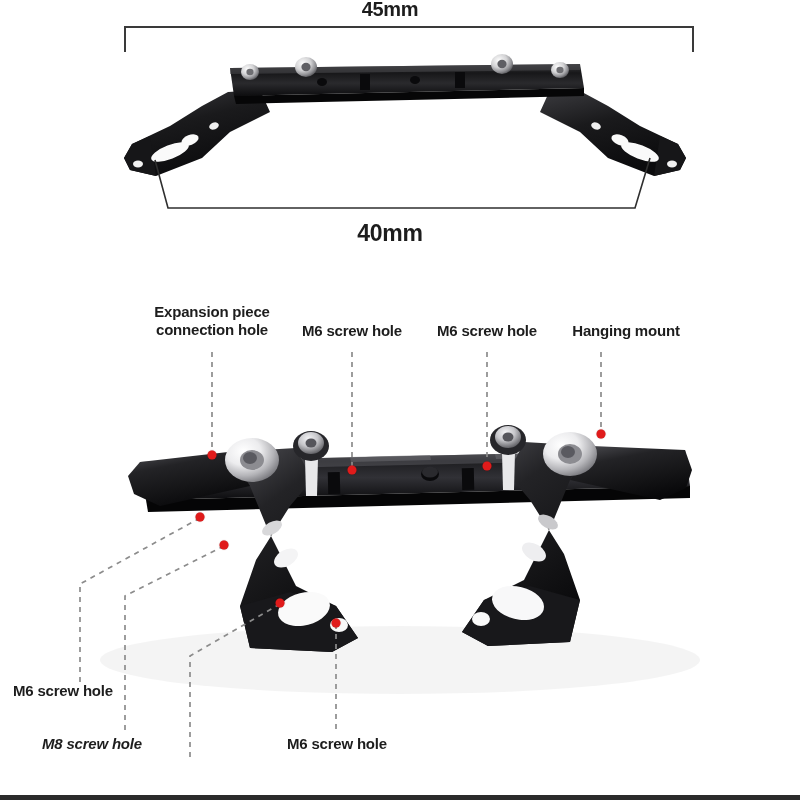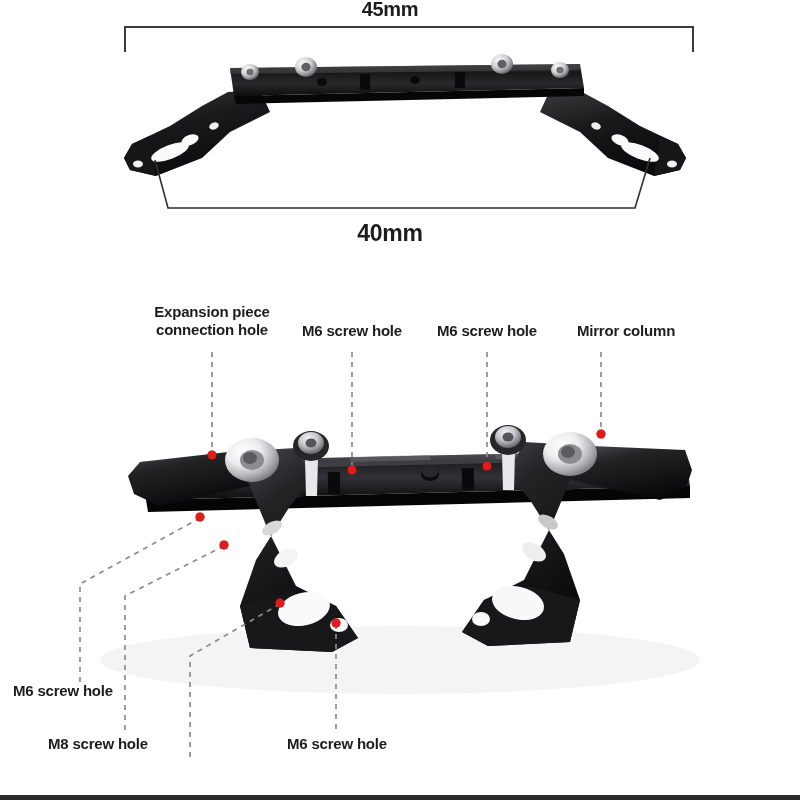--- a/index.html
+++ b/index.html
@@ -292,25 +292,25 @@
   <div class="dot" style="left:280px; top:603px;"></div>
   <div class="dot" style="left:336px; top:623px;"></div>
 
   <div class="lbl c" style="left:212px; top:303px;">Expansion piece
 connection hole</div>
 
   <div class="lbl c" style="left:352px; top:322px;">M6 screw hole</div>
 
   <div class="lbl c" style="left:487px; top:322px;">M6 screw hole</div>
 
-  <div class="lbl c" style="left:626px; top:322px;">Mirror column</div>
+  <div class="lbl c" style="left:626px; top:322px;">Hanging mount</div>
 
   <div class="lbl l" style="left:13px; top:682px;">M6 screw hole</div>
 
-  <div class="lbl l" style="left:48px; top:735px;">M8 screw hole</div>
+  <div class="lbl l" style="left:42px; top:735px;font-style:italic;">M8 screw hole</div>
 
 
   <div class="lbl l" style="left:287px; top:735px;">M6 screw hole</div>
 
 
   <div class="bottom-rule"></div>
 
 </div>
 
 </body></html>

